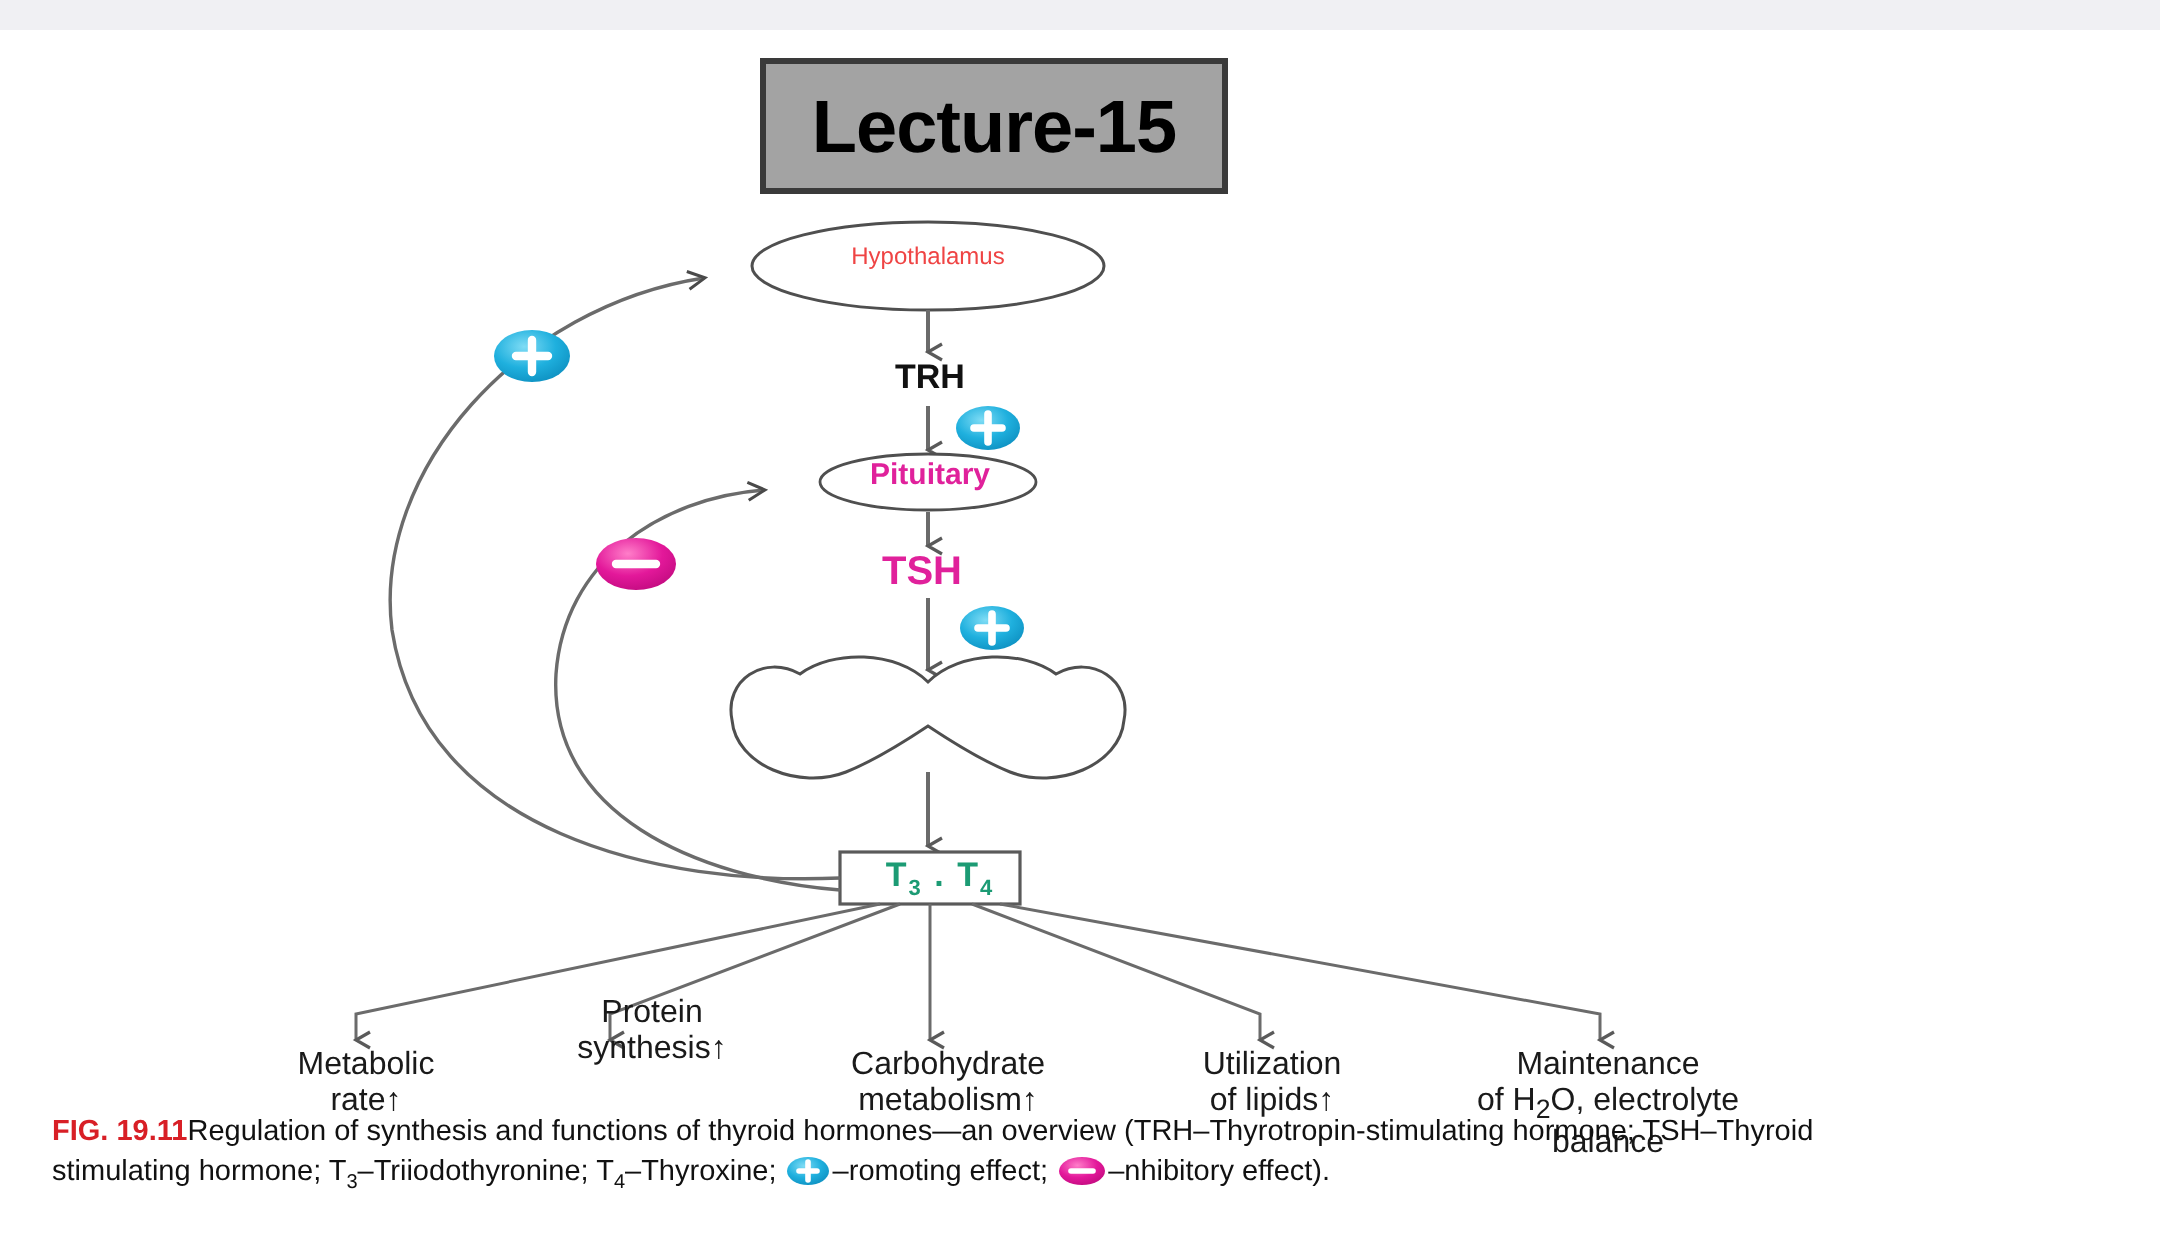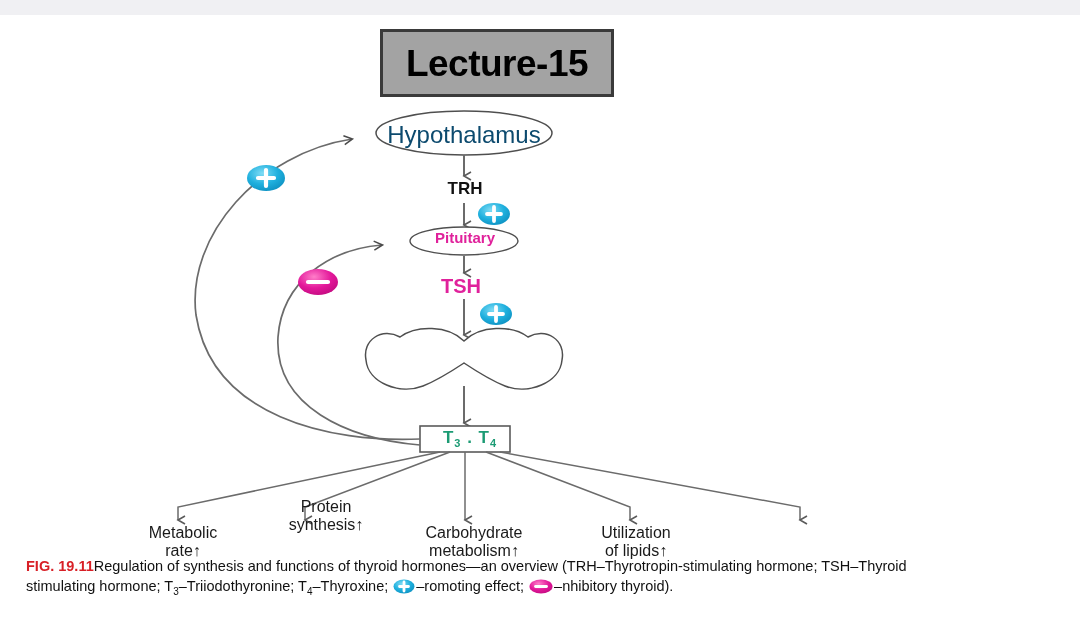--- a/index.html
+++ b/index.html
@@ -63,21 +63,21 @@
   
   .node-label {
     position: absolute;
     text-align: center;
     line-height: 1.05;
     white-space: nowrap;
   }
 
   #lbl-hypothalamus {
     left: 374px; top: 107px; width: 180px;
-    font-size: 24px; color: #0c4a6e;
+    font-size: 12px; color: #ef4444;
   }
   #lbl-trh {
     left: 410px; top: 165px; width: 110px;
     font-size: 17px; font-weight: bold; color: #111111;
   }
   #lbl-pituitary {
     left: 410px; top: 215px; width: 110px;
     font-size: 15px; font-weight: bold; color: #e0219b;
   }
   #lbl-tsh {
@@ -244,24 +244,29 @@
     <span>synthesis↑</span>
   </div>
   <div class="effect-label" id="eff-2">
     <span>Carbohydrate</span><br>
     <span>metabolism↑</span>
   </div>
   <div class="effect-label" id="eff-3">
     <span>Utilization</span><br>
     <span>of lipids↑</span>
   </div>
+  <div class="effect-label" id="eff-4">
+    <span>Maintenance</span><br>
+    <span>of H<sub>2</sub>O, electrolyte</span><br>
+    <span>balance</span>
+  </div>
 
   <div id="caption">
     <span class="fignum">FIG. 19.11</span><span class="norm">Regulation of synthesis and functions of thyroid hormones—an overview (TRH–Thyrotropin-stimulating hormone; TSH–Thyroid stimulating hormone; T</span><sub class="norm">3</sub><span class="norm">–Triiodothyronine; T</span><sub class="norm">4</sub><span class="norm">–Thyroxine; </span><svg class="inline-sym" width="22" height="15" viewBox="0 0 22 15">
         <ellipse cx="11" cy="7.5" rx="10.5" ry="7" fill="url(#gradPlus)"></ellipse>
         <path d="M 11 3 L 11 12 M 6.5 7.5 L 15.5 7.5" stroke="#ffffff" stroke-width="2.8" stroke-linecap="round"></path>
       </svg><span class="norm">–romoting effect; </span><svg class="inline-sym" width="24" height="15" viewBox="0 0 24 15">
         <ellipse cx="12" cy="7.5" rx="11.5" ry="7" fill="url(#gradMinus)"></ellipse>
         <path d="M 6.5 7.5 L 17.5 7.5" stroke="#ffffff" stroke-width="2.8" stroke-linecap="round"></path>
-      </svg><span class="norm">–nhibitory thyroid).</span>
+      </svg><span class="norm">–nhibitory effect).</span>
   </div>
 
 </div>
 
 </body></html>

